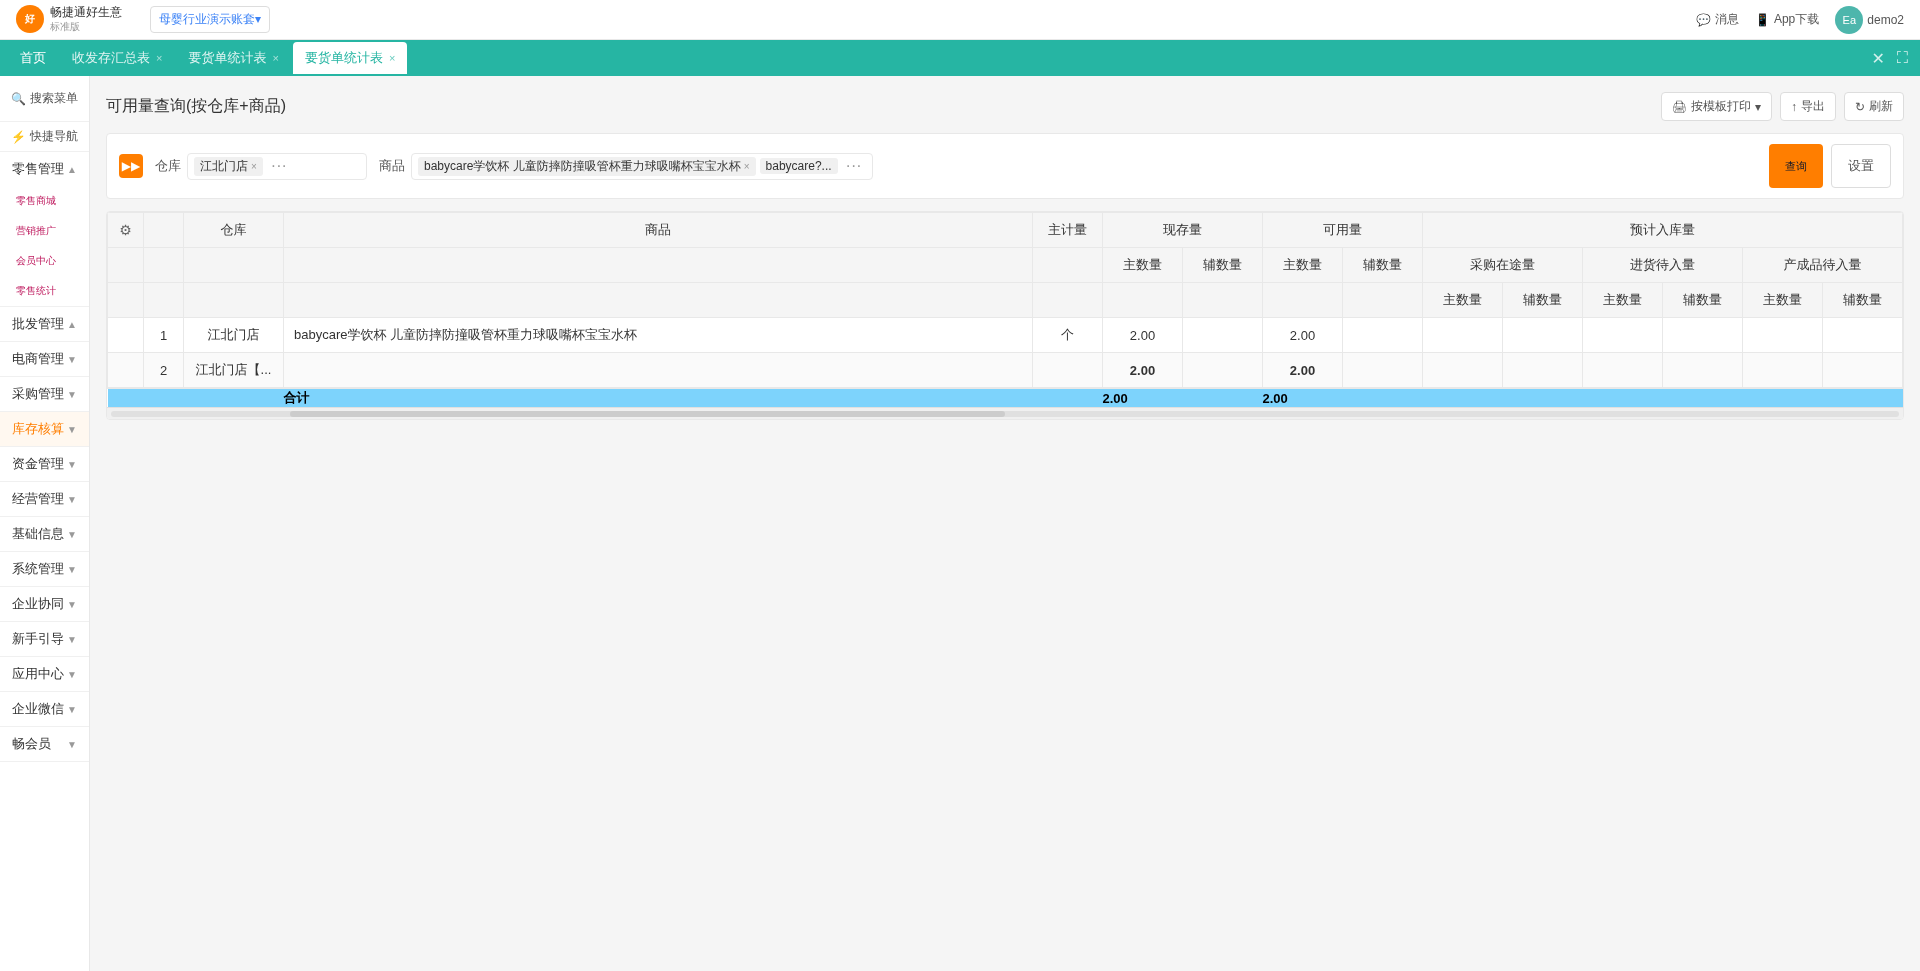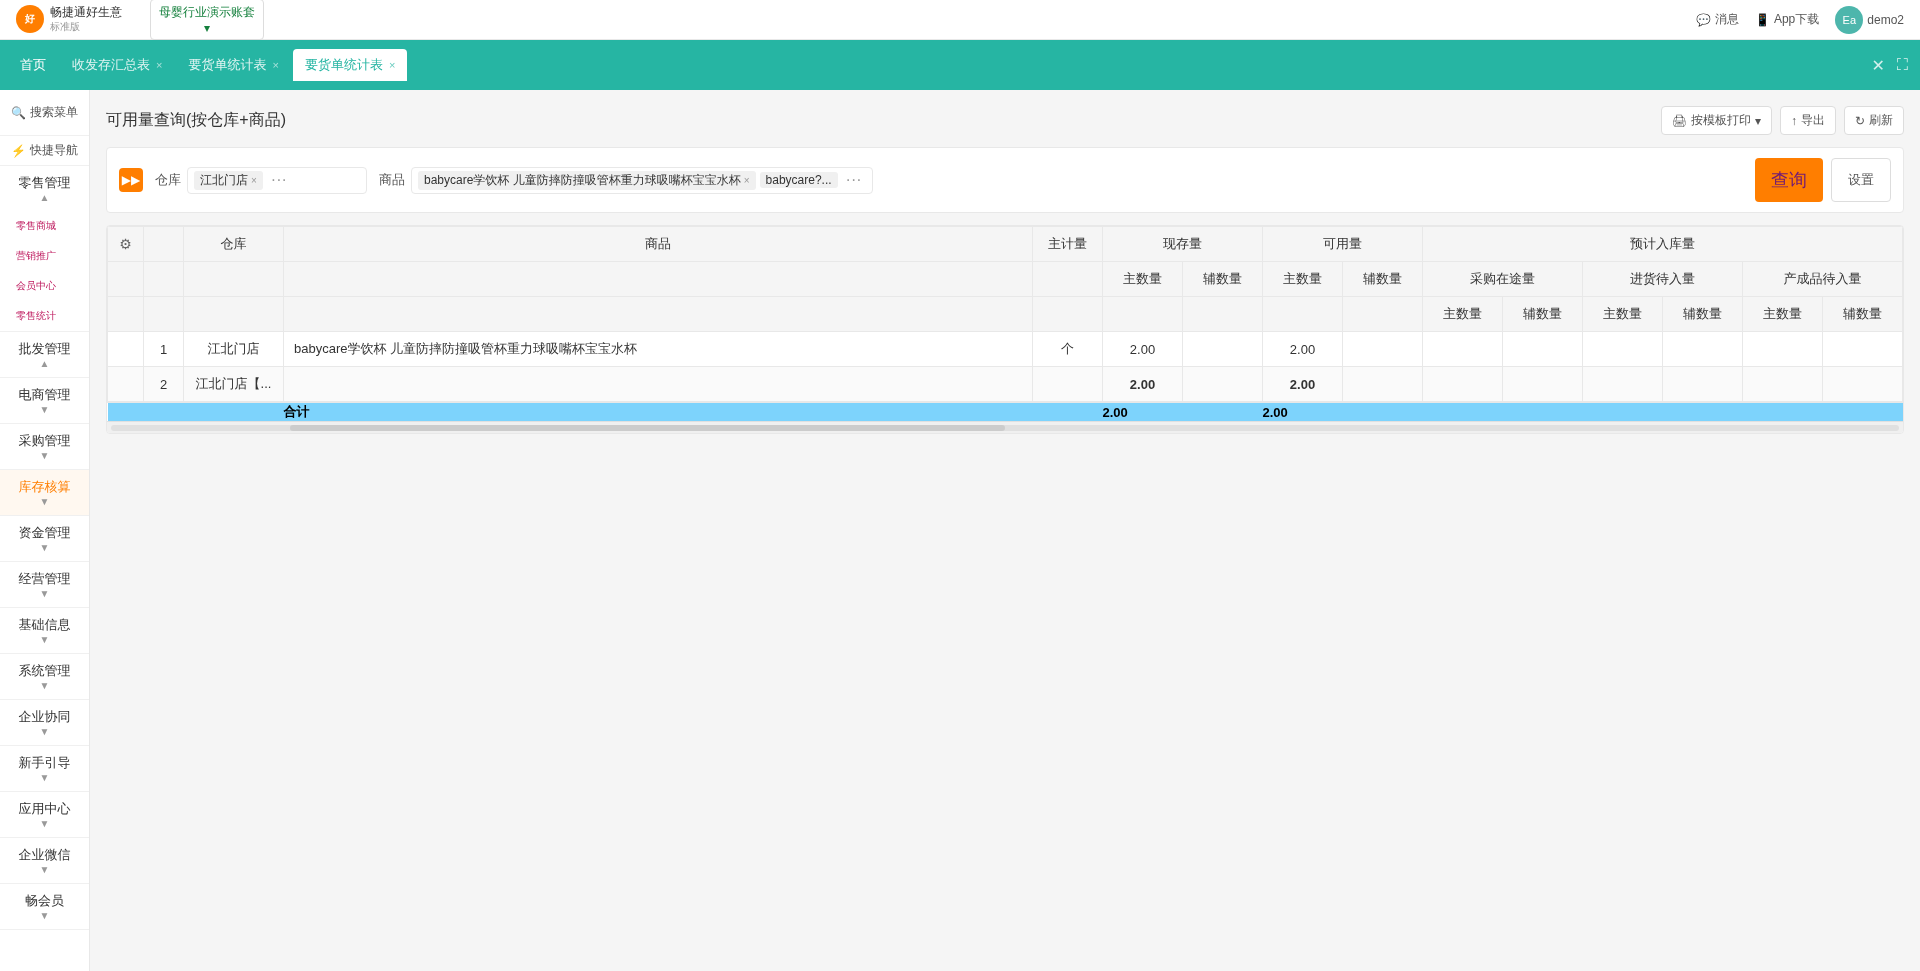--- a/index.html
+++ b/index.html
@@ -17,31 +17,30 @@
       flex-shrink: 0;
     }
     .top-bar-left { display: flex; align-items: center; gap: 8px; }
     .logo-area { display: flex; align-items: center; gap: 6px; }
     .logo-icon { width: 28px; height: 28px; background: #ff7e00; border-radius: 50%; display: flex; align-items: center; justify-content: center; color: white; font-size: 10px; font-weight: bold; }
     .logo-text { font-size: 12px; color: #333; line-height: 1.2; }
     .logo-sub { font-size: 10px; color: #999; }
     .industry-selector {
       display: flex; align-items: center; gap: 0;
       border: 1px solid #ddd; border-radius: 4px;
-      padding: 4px 8px; cursor: pointer; color: #15803d; font-size: 12px;
+      padding: 4px 8px; cursor: pointer; color: #3b82f6; font-size: 12px;
       margin-left: 20px;
-      flex-direction: column;
     }
     .top-bar-right { display: flex; align-items: center; gap: 16px; }
     .top-right-item { display: flex; align-items: center; gap: 4px; color: #555; font-size: 12px; cursor: pointer; }
     .avatar { width: 28px; height: 28px; border-radius: 50%; background: #4db6ac; display: flex; align-items: center; justify-content: center; color: white; font-size: 11px; }
 
     
     .nav-tabs {
-      height: 50px;
+      height: 36px;
       background: #26b5a3;
       display: flex;
       align-items: center;
       padding: 8px 8px;
       flex-shrink: 0;
       gap: 2px;
     }
     .nav-tab {
       height: 32px;
       padding: 0 12px;
@@ -83,21 +82,21 @@
     .sidebar-nav-btn {
       width: 100%; padding: 6px 0; background: none; border: none;
       color: #555; font-size: 12px; cursor: pointer; display: flex; align-items: center; justify-content: center; gap: 4px;
       border-bottom: 1px solid #f0f0f0;
     }
     .sidebar-section {
       border-bottom: 1px solid #f0f0f0;
     }
     .sidebar-section-header {
       display: flex; align-items: center; justify-content: space-between;
-      padding: 8px 12px; cursor: pointer; color: #333; font-size: 13px; font-weight: 500; flex-direction: column;
+      padding: 8px 12px; cursor: pointer; color: #333; font-size: 13px; font-weight: 500;
     }
     .sidebar-section-header .arrow { font-size: 10px; color: #999; }
     .sidebar-item {
       padding: 8px 16px; color: #be185d; font-size: 10px; cursor: pointer;
       display: block;
     }
 
     
     .content-area {
       flex: 1;
@@ -143,22 +142,22 @@
       min-width: 180px; background: white;
     }
     .filter-tag {
       background: #f0f0f0; border-radius: 3px; padding: 1px 6px;
       font-size: 12px; color: #333; display: flex; align-items: center; gap: 3px;
     }
     .filter-tag .tag-close { cursor: pointer; color: #999; font-size: 10px; }
     .filter-dots { color: #999; font-size: 16px; cursor: pointer; padding: 0 4px; }
     .filter-actions { margin-left: auto; display: flex; gap: 8px; }
     .btn-query {
-      background: #ff7e00; color: #701a75; border: none; border-radius: 4px;
-      padding: 6px 16px; font-size: 18px; cursor: pointer;
+      background: #ff7e00; color: #0f172a; border: none; border-radius: 4px;
+      padding: 6px 16px; font-size: 11px; cursor: pointer;
     }
     .btn-setting {
       background: white; color: #555; border: 1px solid #ddd; border-radius: 4px;
       padding: 12px 16px; font-size: 13px; cursor: pointer;
     }
 
     
     .table-container {
       background: white;
       border-radius: 4px;

